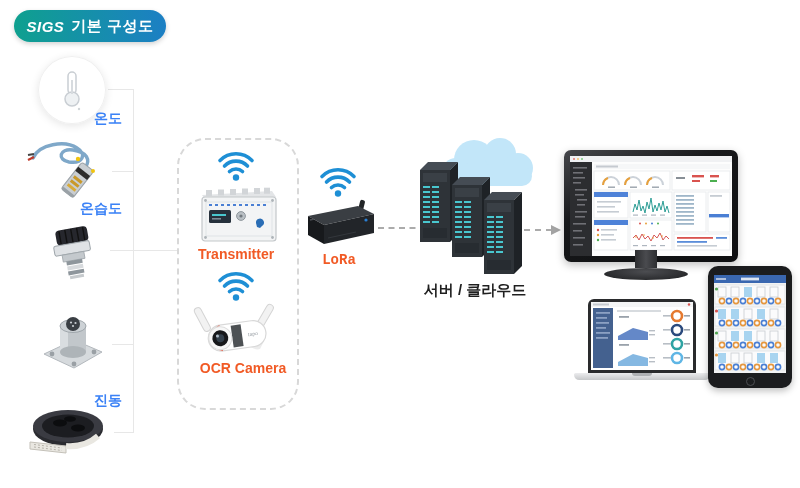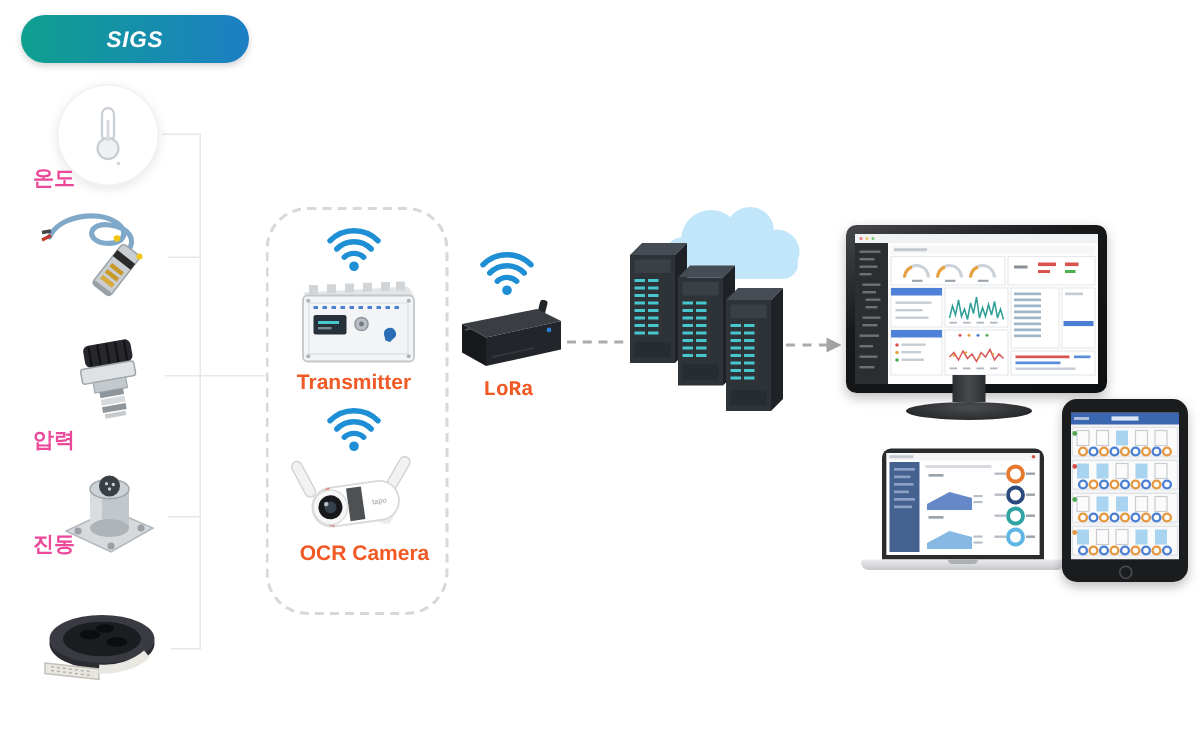--- a/index.html
+++ b/index.html
@@ -3,21 +3,21 @@
 <meta charset="utf-8">
 <style>
   html,body{margin:0;padding:0;background:#fff;}
   #canvas{position:relative;width:800px;height:488px;background:#fff;overflow:hidden;
           font-family:"Liberation Sans","DejaVu Sans",sans-serif;}
   .abs{position:absolute;}
   .badge{display:flex;align-items:center;justify-content:center;gap:7px;
          border-radius:17px;color:#fff;box-shadow:0 2px 5px rgba(0,0,0,.18);}
   .badge .brand{font-style:italic;font-weight:800;font-size:15px;letter-spacing:.5px;}
   .badge .bl{font-weight:700;font-size:15px;letter-spacing:.5px;}
-  .sensor-label{font-size:14px;font-weight:600;color:#ec4899;text-align:left;}
+  .sensor-label{font-size:14px;font-weight:600;color:#3b82f6;text-align:right;}
   .orange-label{font-size:14px;font-weight:700;color:#F15A25;text-align:center;}
   .big-label{font-size:15px;font-weight:700;color:#1f1f1f;text-align:center;}
   .thinline{background:#e7e7e7;}
   .dash{height:0;border-top:2px dashed #ababab;}
   .groupbox{border:2px dashed #d8d8d8;border-radius:28px;}
   .arrowhead{width:0;height:0;border-top:5px solid transparent;
              border-bottom:5px solid transparent;border-left:10px solid #a3a3a3;}
   .monitor-frame{background:linear-gradient(155deg,#46474b 0%,#17181a 38%,#0e0f11 100%);
                  border-radius:7px;padding:6px;box-shadow:0 3px 8px rgba(0,0,0,.25);}
   .monitor-neck{background:linear-gradient(90deg,#2c2d30,#4a4b4f,#2c2d30);}
@@ -29,20 +29,21 @@
   .tablet-home{border:1.5px solid #4c4e52;border-radius:50%;}
   .circle-sensor{background:#fff;border-radius:50%;box-shadow:0 2px 8px rgba(0,0,0,.10),0 0 0 1px #f0f0f0 inset;}
 </style>
 </head>
 <body>
 
 <div id="canvas">
 
   <div class="abs badge" style="left:14px;top:10px;width:152px;height:32px;background:linear-gradient(90deg,#0FA08F,#1C7FC4);">
     <span class="brand">SIGS</span>
+    <span class="bl">기본 구성도</span>
   </div>
 
   <div class="abs thinline" style="left:108px;top:89px;width:25px;height:1px;"></div>
   <div class="abs thinline" style="left:112px;top:171px;width:21px;height:1px;"></div>
   <div class="abs thinline" style="left:110px;top:250px;width:23px;height:1px;"></div>
   <div class="abs thinline" style="left:112px;top:344px;width:21px;height:1px;"></div>
   <div class="abs thinline" style="left:114px;top:432px;width:19px;height:1px;"></div>
   <div class="abs thinline" style="left:133px;top:89px;width:1px;height:344px;"></div>
   <div class="abs thinline" style="left:133px;top:250px;width:44px;height:1px;"></div>
 
@@ -64,50 +65,50 @@
       <rect x="0" y="0" width="15" height="34" rx="3" fill="#c9ced2" stroke="#9aa1a6" stroke-width="1"></rect>
       <rect x="0" y="6" width="15" height="5" fill="#2b2b2b"></rect>
       <rect x="2.5" y="15" width="10" height="3" fill="#c9992a"></rect>
       <rect x="2.5" y="20" width="10" height="3" fill="#c9992a"></rect>
       <rect x="2.5" y="25" width="10" height="3" fill="#d8aa39"></rect>
       <rect x="0" y="31" width="15" height="3" rx="1.5" fill="#9aa1a6"></rect>
     </g>
     <circle cx="53" cy="21" r="2.2" fill="#f1c40f"></circle>
     <circle cx="68" cy="33" r="2" fill="#f1c40f"></circle>
   </svg>
+  <div class="abs sensor-label" style="left:22px;top:200px;width:100px;">온습도</div>
 
   <svg class="abs" style="left:32px;top:226px;" width="75" height="56" viewBox="0 0 75 56">
     <g transform="rotate(-10 37 28)">
       <rect x="27" y="3" width="32" height="15" rx="4" fill="#26272d"></rect>
       <path d="M31 4 V17 M37 3.5 V17.5 M43 3.5 V17.5 M49 3.5 V17.5 M55 4 V17" stroke="#111" stroke-width="1.4"></path>
       <rect x="23" y="18" width="36" height="10" rx="2" fill="#dfe2e5" stroke="#9fa6ab" stroke-width="1"></rect>
       <rect x="30" y="28" width="22" height="7" fill="#c4c9cd" stroke="#9fa6ab" stroke-width=".8"></rect>
       <rect x="33" y="35" width="16" height="4" fill="#8e969c"></rect>
       <rect x="33" y="40" width="16" height="4" fill="#d7dadd"></rect>
       <rect x="33" y="45" width="16" height="4" fill="#8e969c"></rect>
       <rect x="34" y="50" width="14" height="3" fill="#c6cacd"></rect>
     </g>
   </svg>
-  <div class="abs sensor-label" style="left:22px;top:285px;width:100px;">압력</div>
 
   <svg class="abs" style="left:30px;top:312px;" width="80" height="60" viewBox="0 0 80 60">
     <path d="M14 42 L44 56 L72 40 L44 28 Z" fill="#d6dadd" stroke="#b3b8bd" stroke-width="1"></path>
     <circle cx="22" cy="42" r="2.4" fill="#9aa0a5"></circle>
     <circle cx="44" cy="52" r="2.4" fill="#9aa0a5"></circle>
     <circle cx="64" cy="40" r="2.4" fill="#9aa0a5"></circle>
     <rect x="30" y="14" width="26" height="26" fill="#c2c7cb"></rect>
     <rect x="30" y="14" width="8" height="26" fill="#d9dde0"></rect>
     <ellipse cx="43" cy="40" rx="13" ry="6" fill="#aeb4b8"></ellipse>
     <ellipse cx="43" cy="14" rx="13" ry="6.5" fill="#cdd2d6" stroke="#9fa6ab" stroke-width="1"></ellipse>
     <circle cx="43" cy="12" r="7" fill="#3a3f44"></circle>
     <circle cx="41" cy="10.5" r="1.1" fill="#c9ced2"></circle>
     <circle cx="45.5" cy="11" r="1.1" fill="#c9ced2"></circle>
     <circle cx="43" cy="14" r="1.1" fill="#c9ced2"></circle>
   </svg>
-  <div class="abs sensor-label" style="left:22px;top:354px;width:100px;">진동</div>
+  <div class="abs sensor-label" style="left:22px;top:392px;width:100px;">진동</div>
 
   <svg class="abs" style="left:20px;top:402px;" width="92" height="58" viewBox="0 0 92 58">
     <ellipse cx="48" cy="27" rx="35" ry="17" fill="#2a2b30"></ellipse>
     <ellipse cx="48" cy="24" rx="35" ry="16" fill="#3a3b42"></ellipse>
     <ellipse cx="48" cy="24" rx="26" ry="11.5" fill="#1c1d21"></ellipse>
     <ellipse cx="40" cy="21" rx="7" ry="3.4" fill="#0c0d0f"></ellipse>
     <ellipse cx="58" cy="26" rx="7" ry="3.4" fill="#0c0d0f"></ellipse>
     <ellipse cx="50" cy="17" rx="6" ry="2.8" fill="#0c0d0f"></ellipse>
     <path d="M10 40 L46 44 L46 51 L10 47 Z" fill="#e9e7e1" stroke="#c4c1b9" stroke-width="1"></path>
     <path d="M14 42.5 L42 46 M14 45 L42 48.5" stroke="#b5b2aa" stroke-width="1" stroke-dasharray="2 2"></path>
@@ -286,20 +287,21 @@
           <rect x="75" y="115" width="7" height="2"></rect>
           <rect x="84" y="115" width="7" height="2"></rect>
           <rect x="75" y="120" width="7" height="2"></rect>
           <rect x="84" y="120" width="7" height="2"></rect>
           <rect x="75" y="125" width="7" height="2"></rect>
           <rect x="84" y="125" width="7" height="2"></rect>
         </g>
       <rect x="75" y="134" width="24" height="10" fill="#272C31"></rect>
     </g>
   </svg>
+  <div class="abs big-label" style="left:405px;top:281px;width:140px;">서버 / 클라우드</div>
 
   <div class="abs monitor-frame" style="left:564px;top:150px;width:162px;height:100px;">
     <svg width="162" height="100" viewBox="0 0 162 100" style="background:#fff;display:block">
       <rect x="0" y="0" width="162" height="100" fill="#fdfdfd"></rect>
       <rect x="0" y="0" width="162" height="6" fill="#f0f1f3"></rect>
       <circle cx="4" cy="3" r="1" fill="#e57373"></circle>
         <circle cx="8" cy="3" r="1" fill="#f5c26b"></circle>
         <circle cx="12" cy="3" r="1" fill="#7bc67e"></circle>
       <rect x="0" y="6" width="22" height="94" fill="#2c2d30"></rect>
       <g fill="#6f7075">

